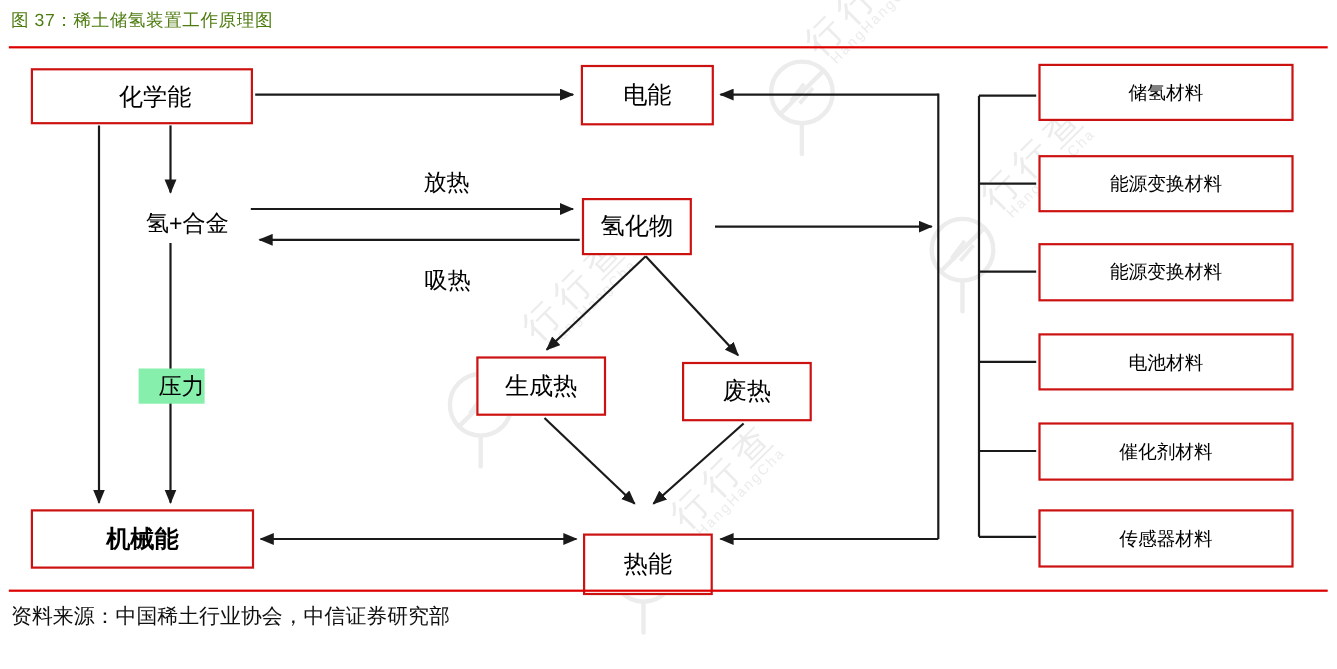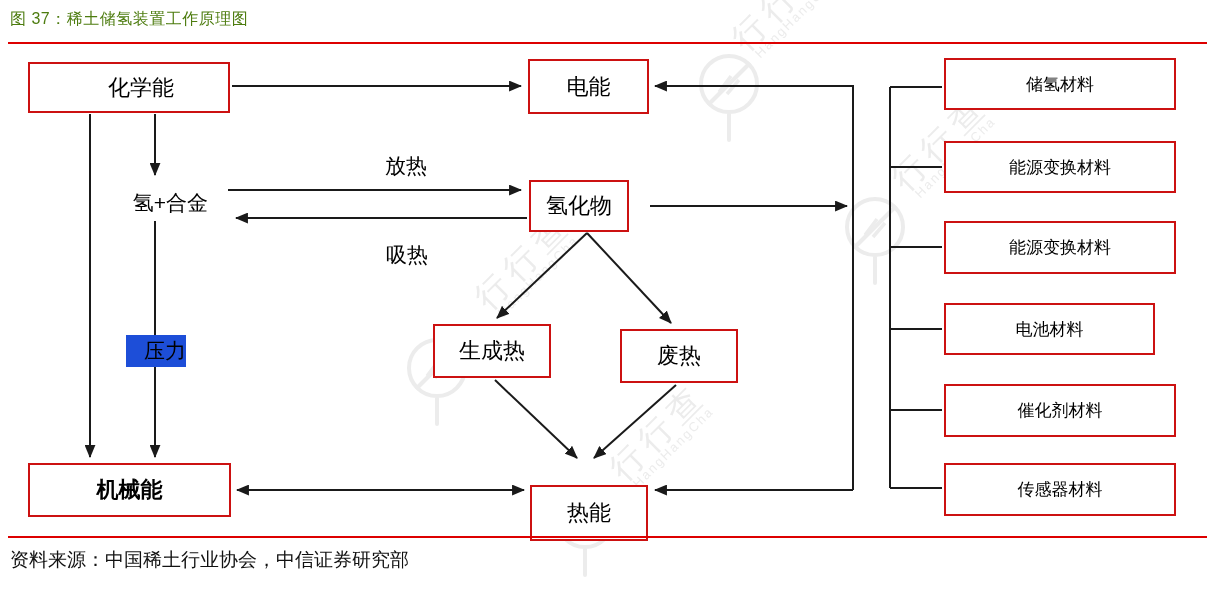--- a/index.html
+++ b/index.html
@@ -29,21 +29,21 @@
     position:absolute; z-index:2; box-sizing:border-box;
     border:2.5px solid #cc1111; background:#fff;
     display:flex; align-items:center; justify-content:center;
     font-size:22px; color:#000;
   }
   .mat { font-size:17px; }
   .flabel {
     position:absolute; z-index:3; font-size:21px; color:#000;
     text-align:right;
   }
-  .flabel.cover { background:#1d4ed8; padding:2px 0; }
+  .flabel.cover { background:#86efac; padding:2px 0; }
 </style>
 </head>
 <body>
 
 <div class="page">
 
   <div class="wm wm-text" style="left:700px; top:-15px; width:170px;">
     <div class="big">行行查</div>
     <div class="small">HangHangCha</div>
   </div>
@@ -147,21 +147,21 @@
   <div class="node" style="left:528px; top:59px; width:121px; height:55px;">电能</div>
   <div class="node" style="left:529px; top:180px; width:100px; height:52px;">氢化物</div>
   <div class="node" style="left:433px; top:324px; width:118px; height:54px;">生成热</div>
   <div class="node" style="left:620px; top:329px; width:118px; height:54px;">废热</div>
   <div class="node" style="left:28px; top:463px; width:203px; height:54px;font-weight:bold;">机械能</div>
   <div class="node" style="left:530px; top:464px; width:118px; height:56px;margin-top:21px;">热能</div>
 
   <div class="node mat" style="left:944px; top:58px; width:232px; height:52px;">储氢材料</div>
   <div class="node mat" style="left:944px; top:141px; width:232px; height:52px;">能源变换材料</div>
   <div class="node mat" style="left:944px; top:221px; width:232px; height:53px;">能源变换材料</div>
-  <div class="node mat" style="left:944px; top:303px; width:211px; height:52px;">电池材料</div>
+  <div class="node mat" style="left:944px; top:303px; width:232px; height:52px;">电池材料</div>
   <div class="node mat" style="left:944px; top:463px; width:232px; height:53px;">传感器材料</div>
   <div class="node mat" style="left:944px; top:384px; width:232px; height:53px;">催化剂材料</div>
 
   <div class="flabel" style="left:98px; top:189px; width:110px;">氢+合金</div>
   <div class="flabel" style="left:345px; top:152px; width:82px;">放热</div>
   <div class="flabel" style="left:346px; top:241px; width:82px;">吸热</div>
   <div class="flabel cover" style="left:126px; top:335px; width:60px;">压力</div>
 
 </div>
 

